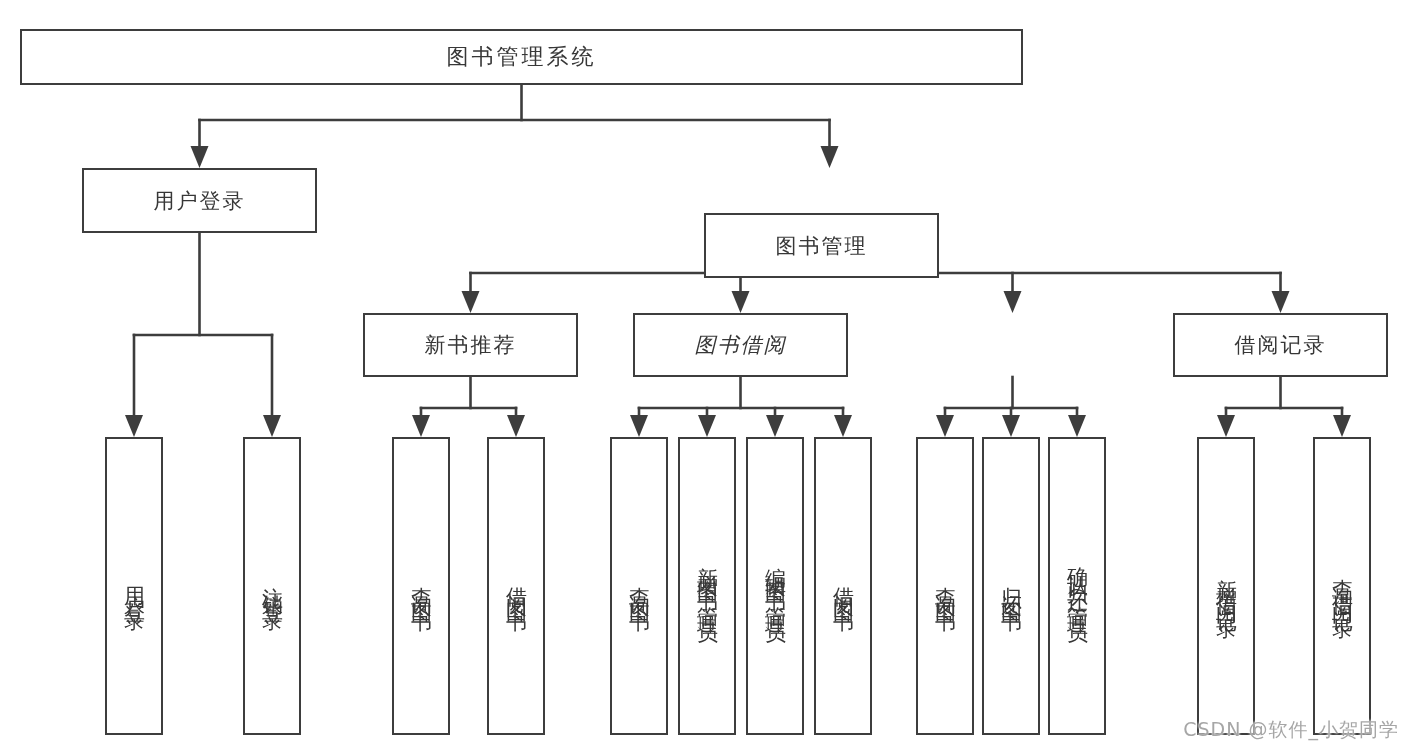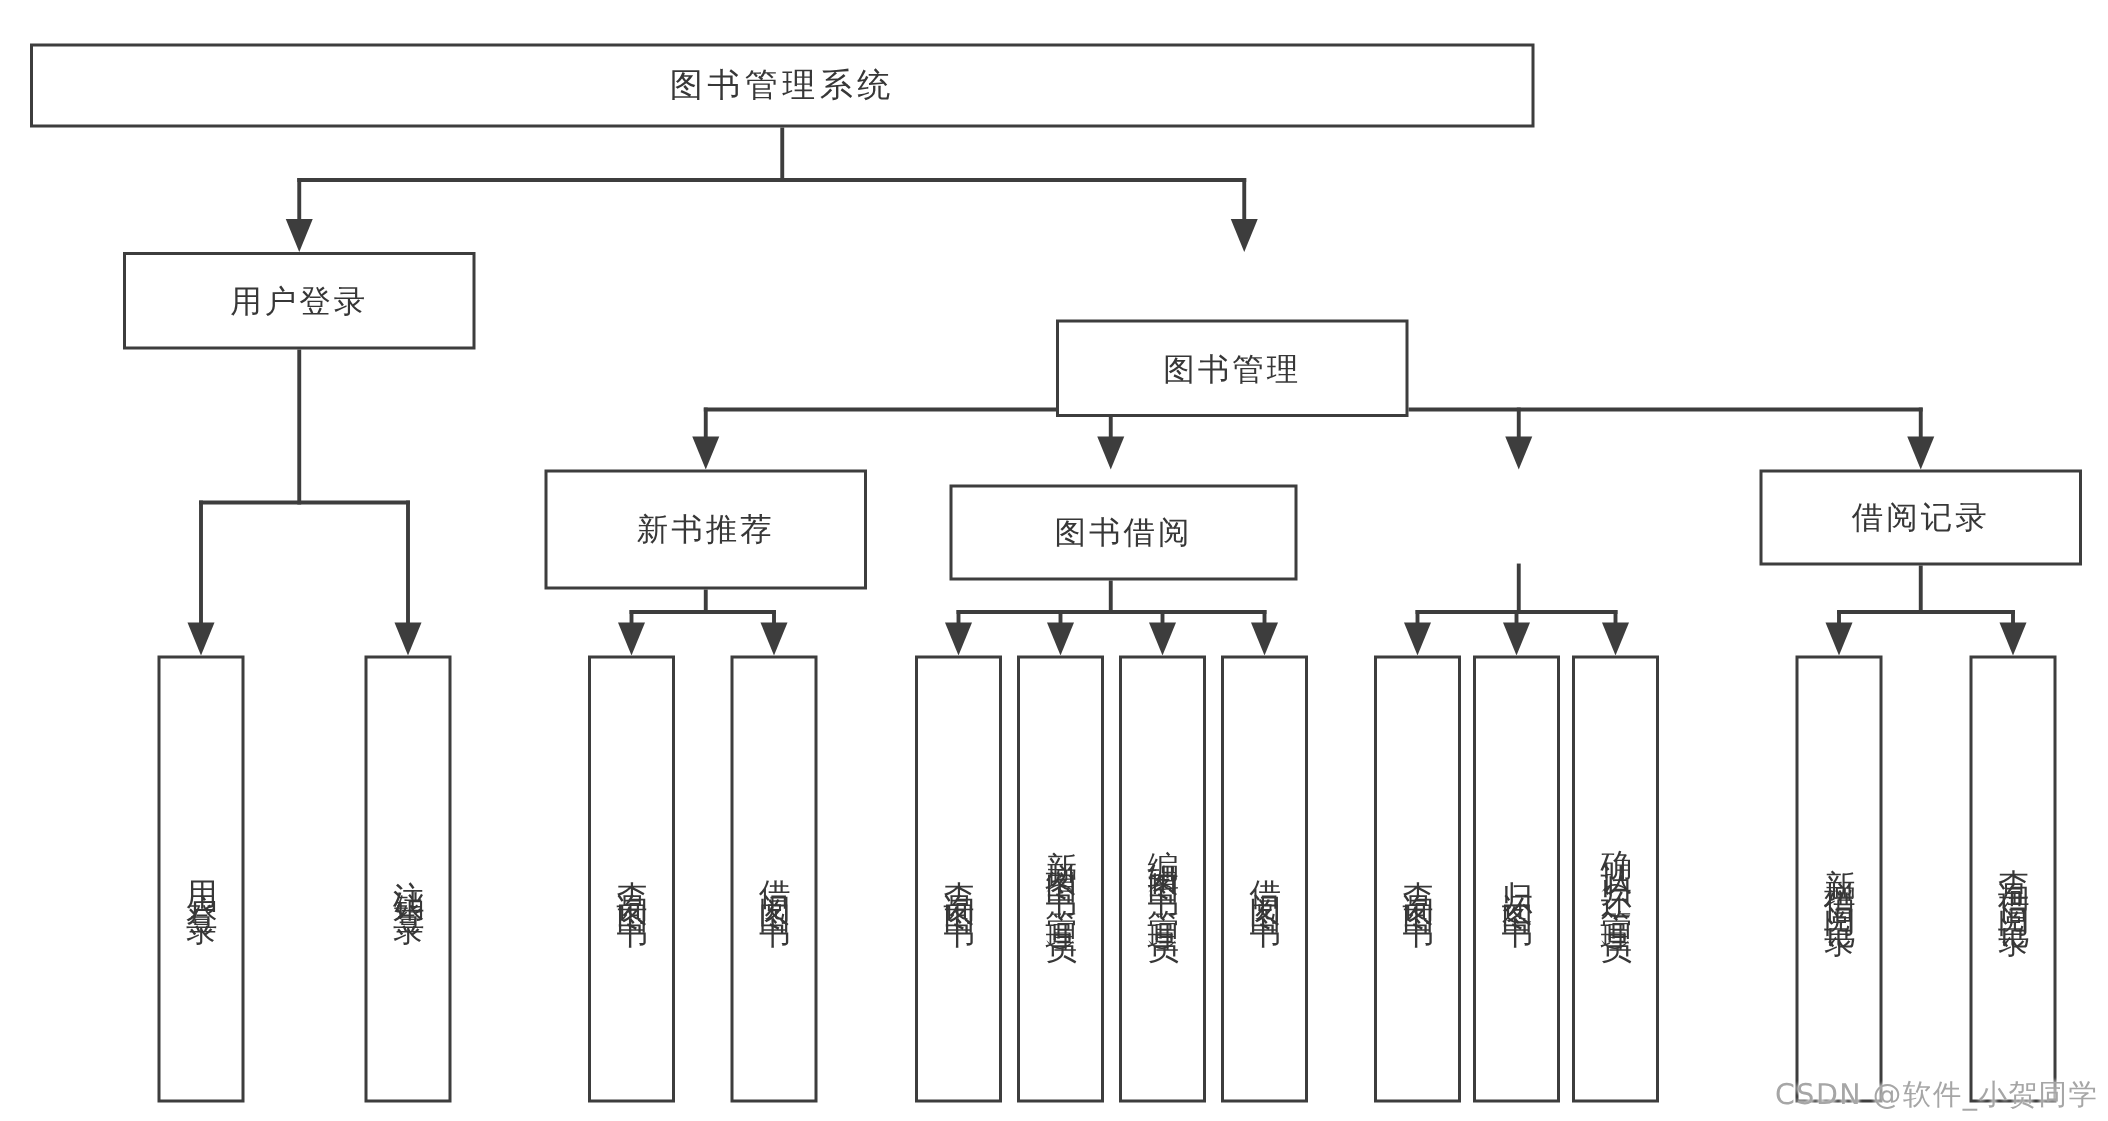--- a/index.html
+++ b/index.html
@@ -135,24 +135,24 @@
     <span class="label">图书管理系统</span>
   </div>
 
   <div class="box" style="left:82px; top:168px; width:235px; height:65px;">
     <span class="label">用户登录</span>
   </div>
   <div class="box" style="left:704px; top:168px; width:235px; height:65px;margin-top:45px;">
     <span class="label">图书管理</span>
   </div>
 
-  <div class="box" style="left:363px; top:313px; width:215px; height:80px;">
+  <div class="box" style="left:363px; top:313px; width:215px; height:64px;">
     <span class="label">新书推荐</span>
   </div>
-  <div class="box" style="left:633px; top:323px; width:232px; height:64px;">
+  <div class="box" style="left:633px; top:313px; width:215px; height:64px;font-style:italic;">
     <span class="label">图书借阅</span>
   </div>
   <div class="box" style="left:1173px; top:313px; width:215px; height:64px;">
     <span class="label">借阅记录</span>
   </div>
 
   <div class="box leaf" style="left:105px; top:437px; width:58px; height:298px;">
     <span class="label">用户登录</span>
   </div>
   <div class="box leaf" style="left:243px; top:437px; width:58px; height:298px;">

